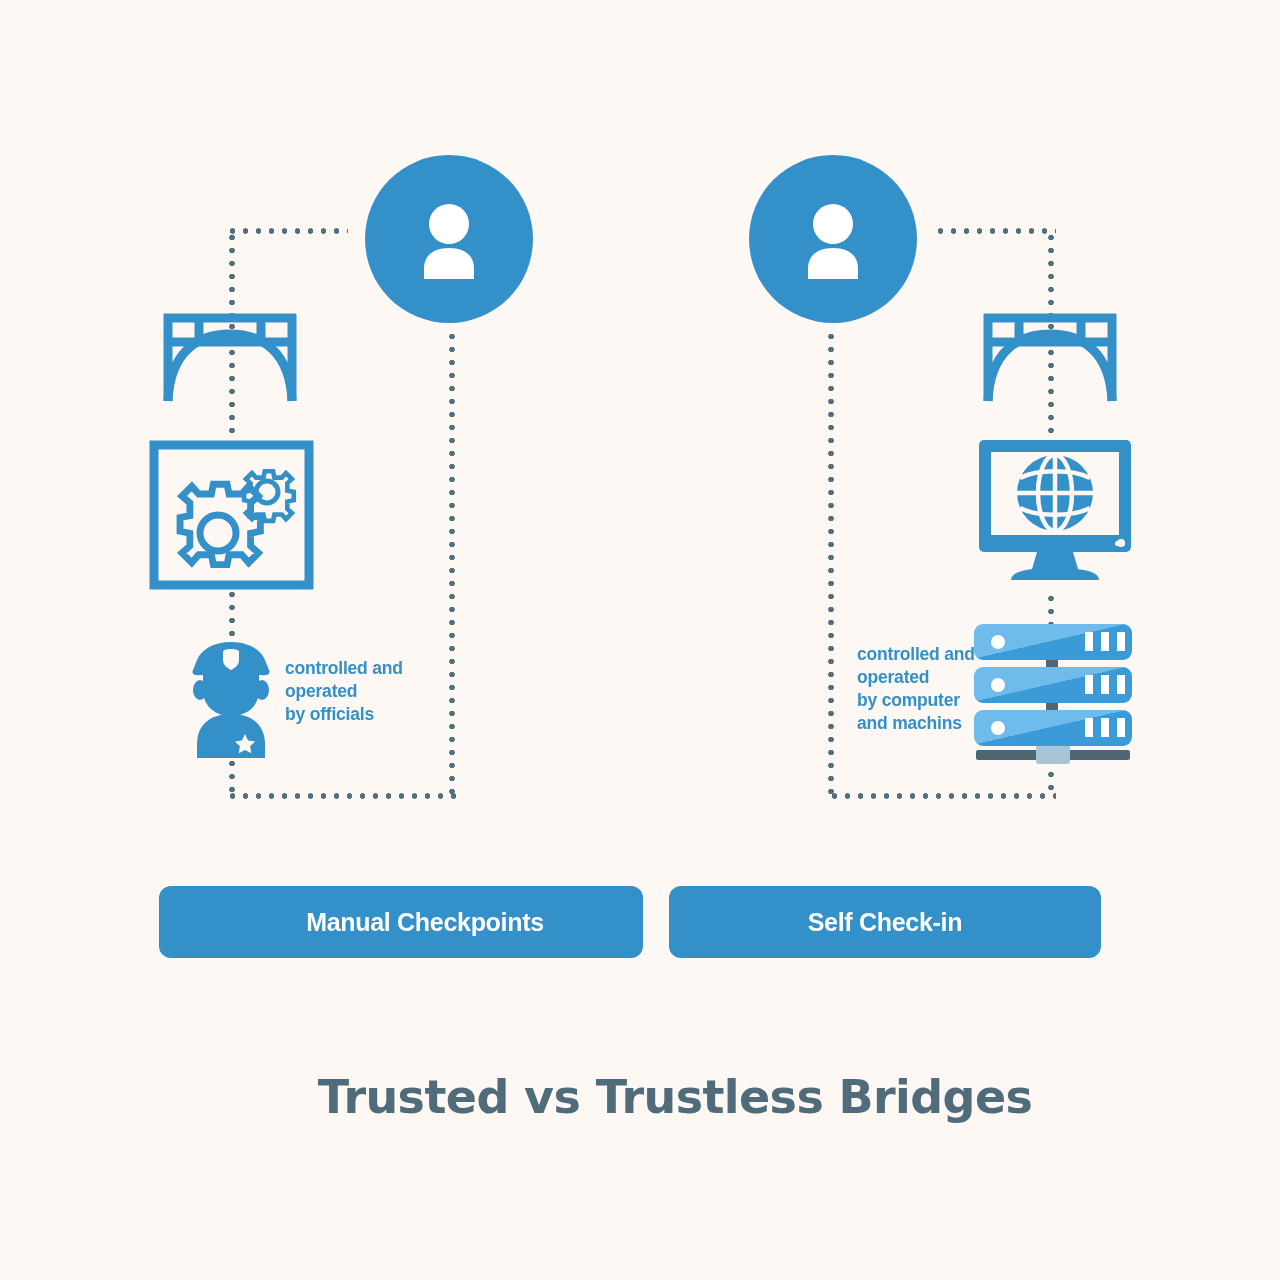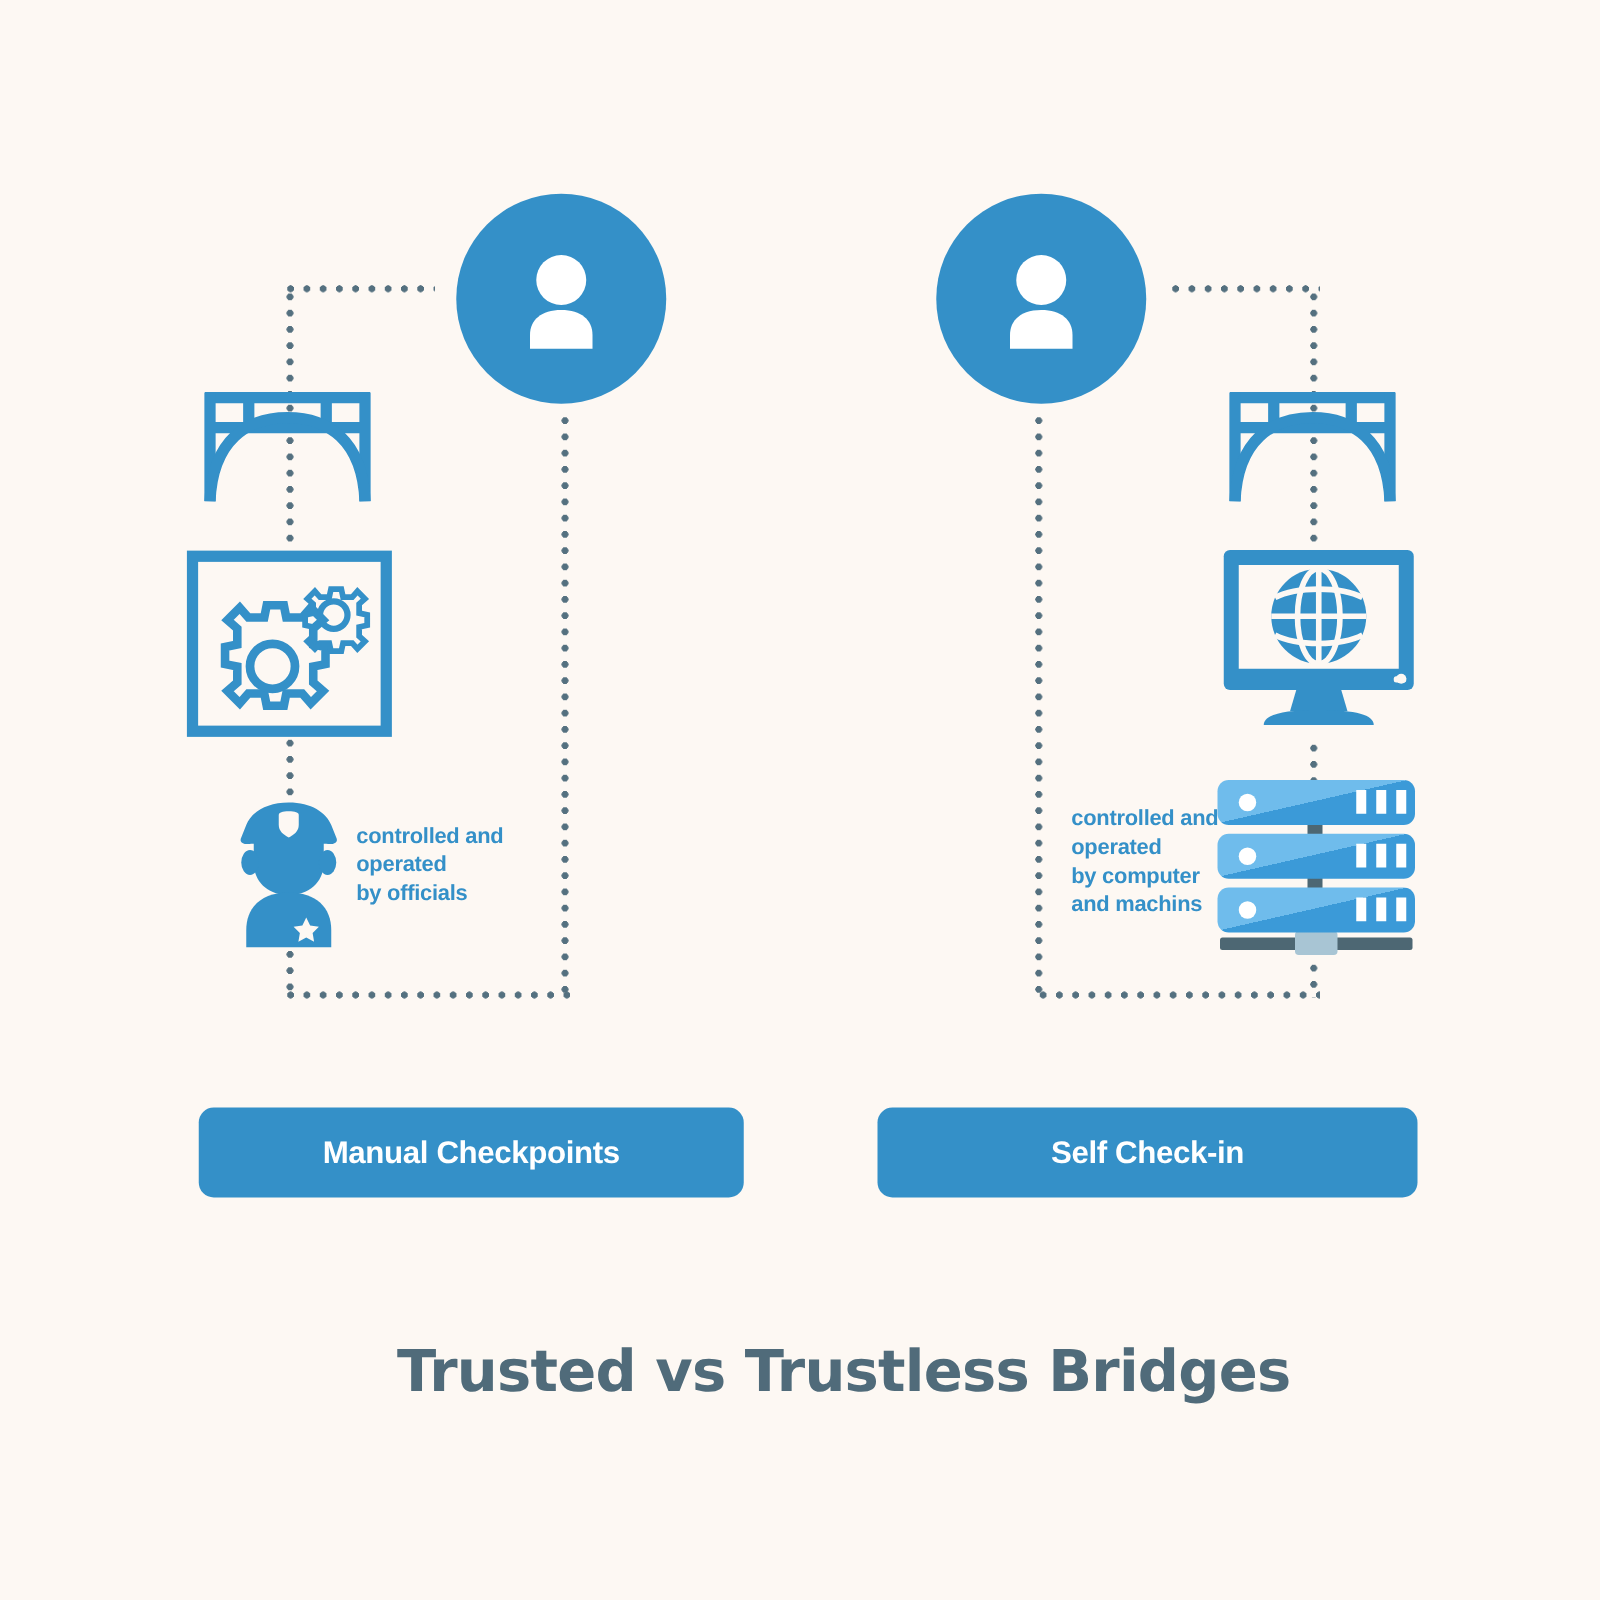--- a/index.html
+++ b/index.html
@@ -278,24 +278,24 @@
           <rect x="145" y="96" width="8" height="19" fill="#ffffff"></rect>
         </g>
       </svg>
     </div>
 
     <div class="caption right" style="left:857px; top:643px; width:135px;">controlled and
 operated
 by computer
 and machins</div>
 
-    <div class="pill" style="left:159px; top:886px; width:436px; height:72px;">
+    <div class="pill" style="left:159px; top:886px; width:436px; height:72px;padding-left:48px;">
       <span>Manual Checkpoints</span>
     </div>
 
-    <div class="pill" style="left:702px; top:886px; width:432px; height:72px;">
+    <div class="pill" style="left:669px; top:886px; width:432px; height:72px;">
       <span>Self Check-in</span>
     </div>
 
     <div class="title" style="top:1070px;">Trusted vs Trustless Bridges</div>
 
   </div>
 </div>
 
 </body></html>

